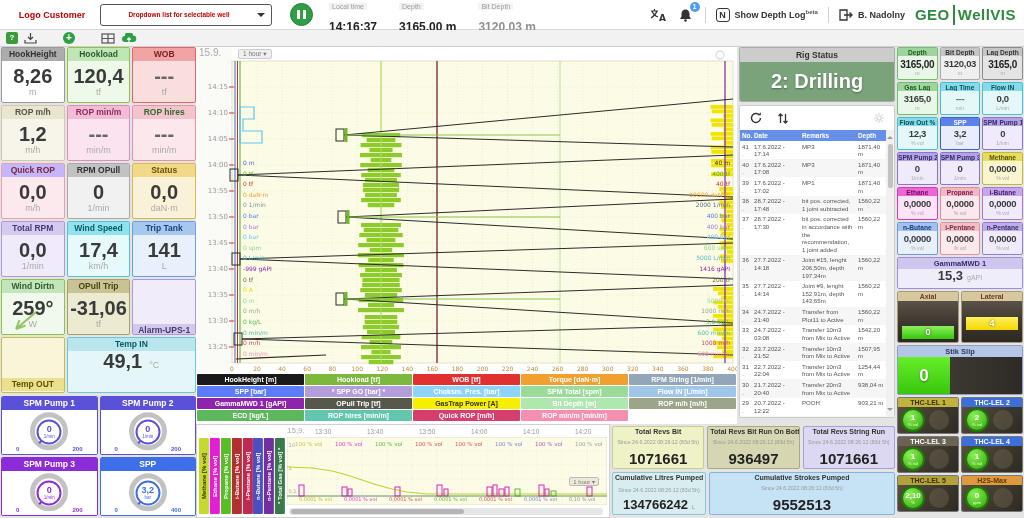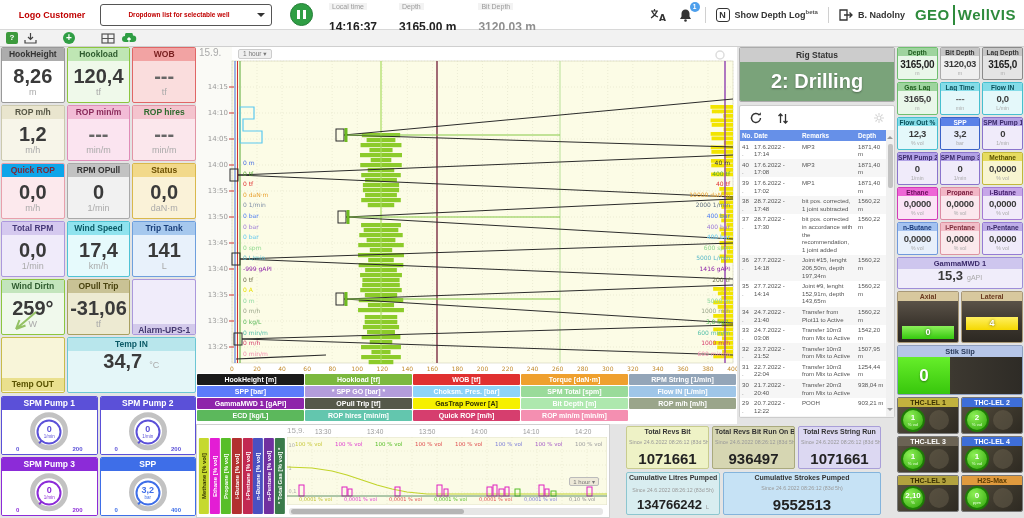--- a/index.html
+++ b/index.html
@@ -105,21 +105,21 @@
   #events-table th { background:#6690E8; color:#FFF; font-size:6.4px; text-align:left; padding:2px 2px; font-weight:bold; }
   #events-table td { font-size:6.1px; color:#555; padding:1.5px 2px; vertical-align:top; line-height:1.25; word-wrap:break-word; }
   #events-table tr:nth-child(even) td { background:#F6F6F6; }
   .vscroll { position:absolute; right:0; top:0; bottom:0; width:8px; background:#F1F1F1; }
   .vscroll .vthumb { position:absolute; left:1.5px; top:14px; width:5px; height:44px; background:#C2C2C2; border-radius:2px; }
   .tri-up { position:absolute; top:3px; left:1px; width:0; height:0; border:3px solid transparent; border-bottom-color:#9A9A9A; }
   .tri-dn { position:absolute; bottom:3px; left:1px; width:0; height:0; border:3px solid transparent; border-top-color:#9A9A9A; }
 
   
   #totals-panel { position:absolute; left:610px; top:423px; width:287px; height:95px; display:flex;
-    flex-direction:column; gap:3px; padding:3px 16px; z-index:3; }
+    flex-direction:column; gap:3px; padding:3px 2px; z-index:3; }
   .trow { display:flex; gap:3px; flex:1; }
   .total-tile { border:1px solid; border-radius:2px; text-align:center; padding:1px 2px; display:flex;
     flex-direction:column; justify-content:space-between; overflow:hidden; }
   .total-title { font-size:7px; font-weight:bold; color:#333; white-space:nowrap; }
   .total-since { font-size:5.3px; color:#999; white-space:nowrap; }
   .total-value { font-size:15px; font-weight:bold; color:#222; line-height:1.15; white-space:nowrap; }
   .total-value .u { font-size:6px; color:#999; font-weight:normal; }
 
   
   #right-panel { position:absolute; left:897px; top:47px; width:126px; height:471px; display:flex; flex-direction:column; gap:2px; }
@@ -275,21 +275,21 @@
       </div>
     </div>
     <div class="tile" style="background: rgb(251, 231, 236); border-color: rgb(226, 149, 165);">
       <div class="tile-hdr" style="background: rgb(244, 196, 206); color: rgb(47, 107, 47);">ROP hires</div>
       <div class="tile-body">
         <div class="tile-val" style="color: rgb(102, 102, 102);">---</div>
         <div class="tile-unit">min/m</div>
       </div>
     </div>
     <div class="tile" style="background: rgb(252, 233, 237); border-color: rgb(232, 160, 172);">
-      <div class="tile-hdr" style="background: #0ea5e9; color: rgb(122, 42, 58);">Quick ROP</div>
+      <div class="tile-hdr" style="background: #c4b5fd; color: rgb(122, 42, 58);">Quick ROP</div>
       <div class="tile-body">
         <div class="tile-val">0,0</div>
         <div class="tile-unit">m/h</div>
       </div>
     </div>
     <div class="tile" style="background: rgb(241, 241, 241); border-color: rgb(169, 169, 169);">
       <div class="tile-hdr" style="background: rgb(194, 194, 194); color: rgb(51, 51, 51);">RPM OPull</div>
       <div class="tile-body">
         <div class="tile-val">0</div>
         <div class="tile-unit">1/min</div>
@@ -349,21 +349,21 @@
     <div class="tile" style="background: rgb(248, 245, 217); border-color: rgb(201, 188, 74);">
       <div class="tile-hdr" style="background: rgb(234, 224, 142); color: rgb(90, 82, 0); margin-top: 40px;">Temp OUT</div>
       <div class="tile-body">
         <div class="tile-val">32,0</div>
         <div class="tile-unit">°C</div>
       </div>
     </div>
     <div class="tile wide" style="background: rgb(228, 246, 248); border-color: rgb(108, 198, 212); grid-column: span 2;">
       <div class="tile-hdr" style="background: rgb(184, 230, 236); color: rgb(10, 90, 102);">Temp IN</div>
       <div class="tile-body">
-        <div class="tile-val">34,7</div>
+        <div class="tile-val">49,1</div>
         <div class="tile-unit">°C</div>
       </div>
     </div>
   </div>
 <div id="gauges">
     <div class="tile" style="border-color: rgb(91, 80, 216);">
       <div class="tile-hdr" style="background: rgb(91, 80, 216); color: rgb(255, 255, 255);">SPM Pump 1</div>
       <div class="gauge-body">
         <div class="ring"></div>
         <div class="needle" style="background: rgb(91, 80, 216);"></div>

